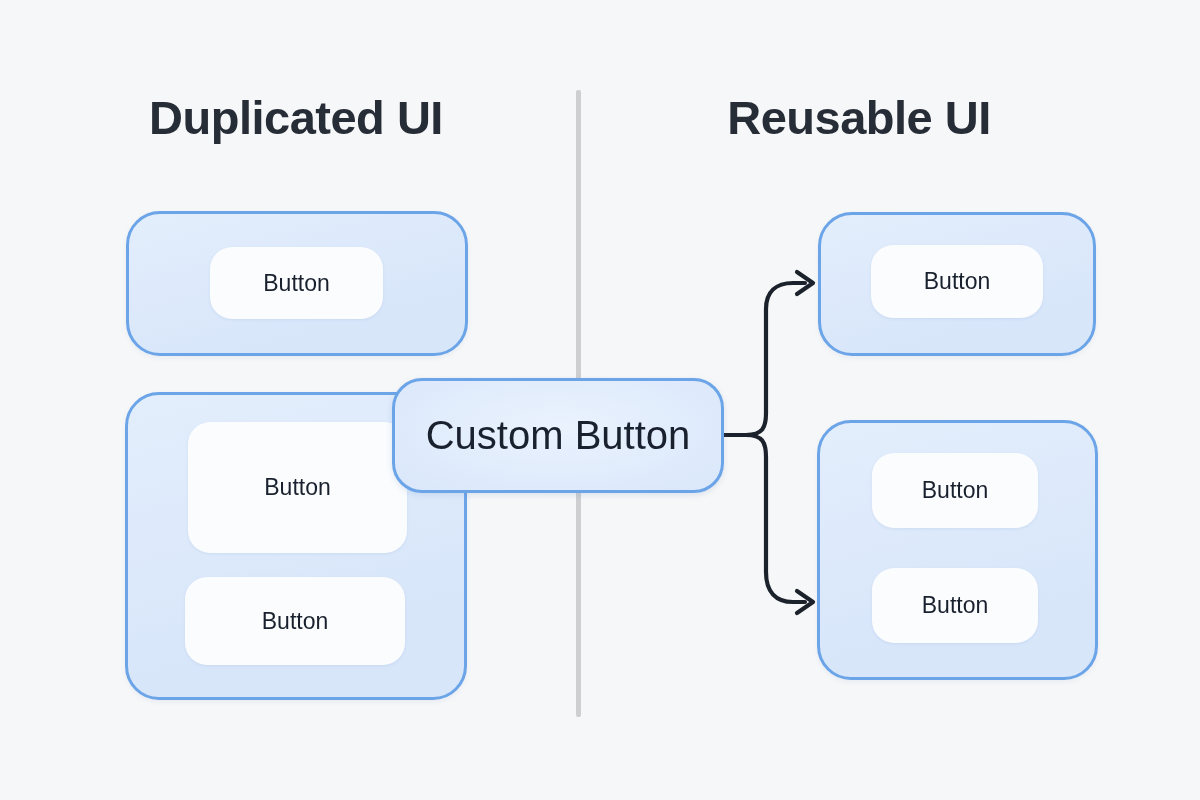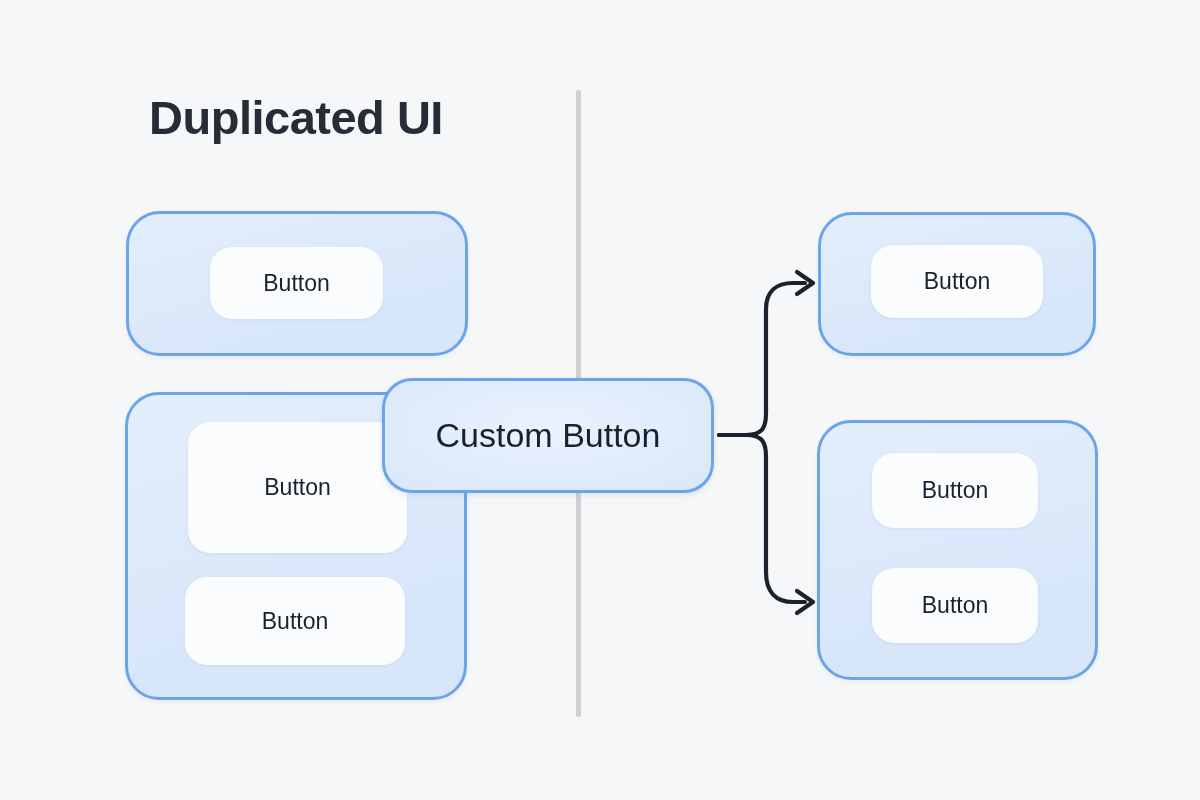--- a/index.html
+++ b/index.html
@@ -42,36 +42,37 @@
   .card-bl .btn-2{left:57px;top:182px;width:220px;height:88px;}
   .card-tr .btn-1{left:50px;top:30px;width:172px;height:73px;}
   .card-br .btn-1{left:52px;top:30px;width:166px;height:75px;}
   .card-br .btn-2{left:52px;top:145px;width:166px;height:75px;}
   .arrows{position:absolute;left:0;top:0;width:1200px;height:800px;z-index:4;pointer-events:none;}
   .arrow-line{
     fill:none;stroke:var(--arrow,#1C222B);stroke-width:4.2px;
     stroke-linecap:round;stroke-linejoin:round;
   }
   .custom-btn{
-    position:absolute;left:382px;top:378px;width:332px;height:115px;z-index:5;
+    position:absolute;left:392px;top:378px;width:332px;height:115px;z-index:5;
     box-sizing:border-box;border:3px solid var(--card-border,#6CA4E8);border-radius:30px;
     background:radial-gradient(ellipse at 50% 42%,#EAF2FD 0%,var(--custom-fill,#DFEBFC) 65%,#D9E7FA 100%);
     display:flex;align-items:center;justify-content:center;
-    font-size:34px;font-weight:500;color:var(--button-text,#1A212E);
+    font-size:40px;font-weight:500;color:var(--button-text,#1A212E);
     box-shadow:0 2px 6px rgba(100,140,190,0.18);white-space:nowrap;
   }
 </style>
 </head>
 <body>
 
 <div class="canvas">
 
   <div class="divider"></div>
 
   <div class="heading heading-left">Duplicated UI</div>
+  <div class="heading heading-right">Reusable UI</div>
 
   <div class="card card-tl">
     <div class="btn btn-1">
       <span>Button</span>
     </div>
   </div>
 
   <div class="card card-bl">
     <div class="btn btn-1">
       <span>Button</span>

